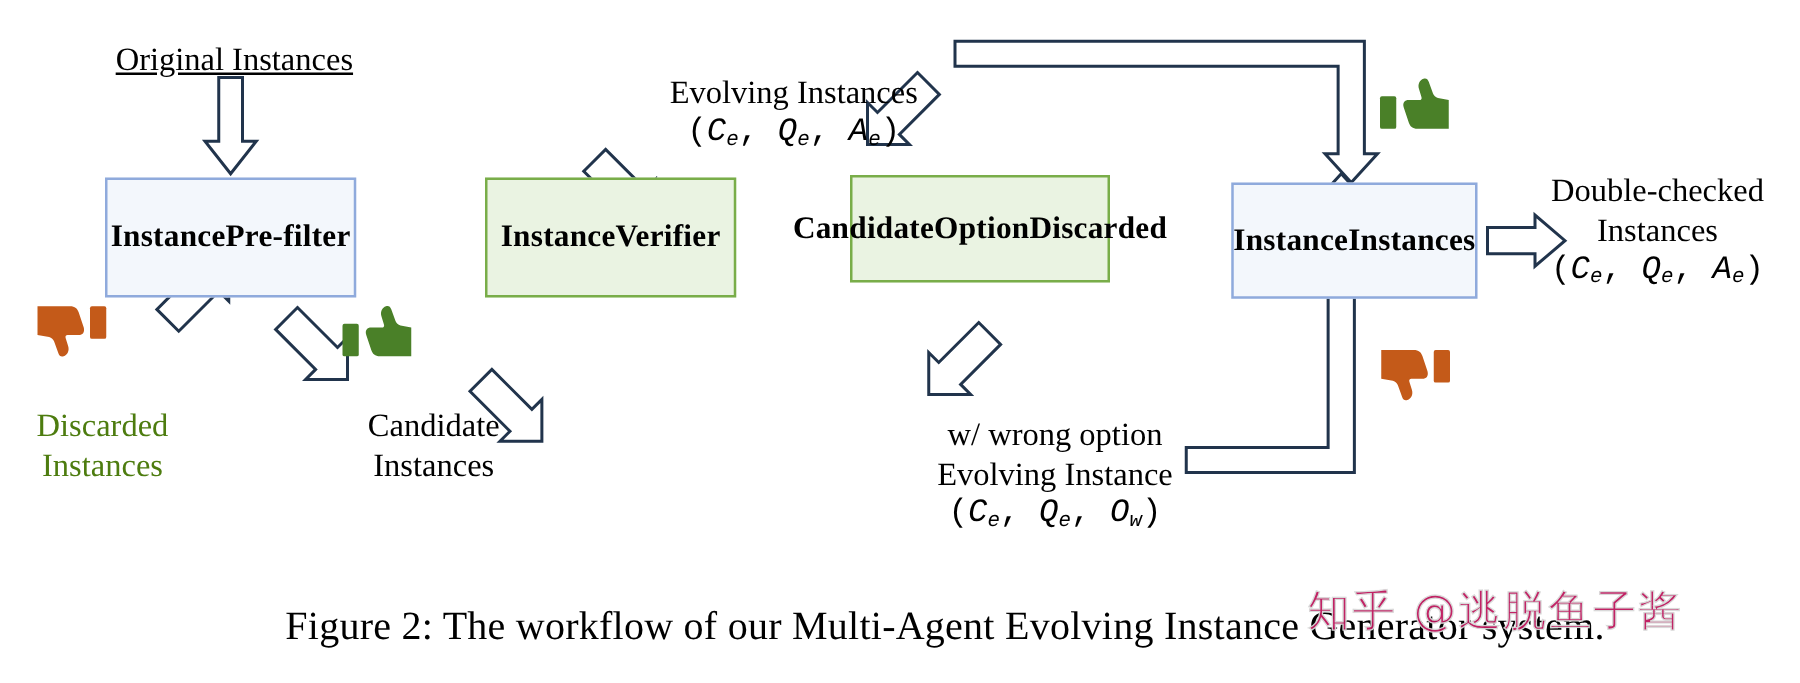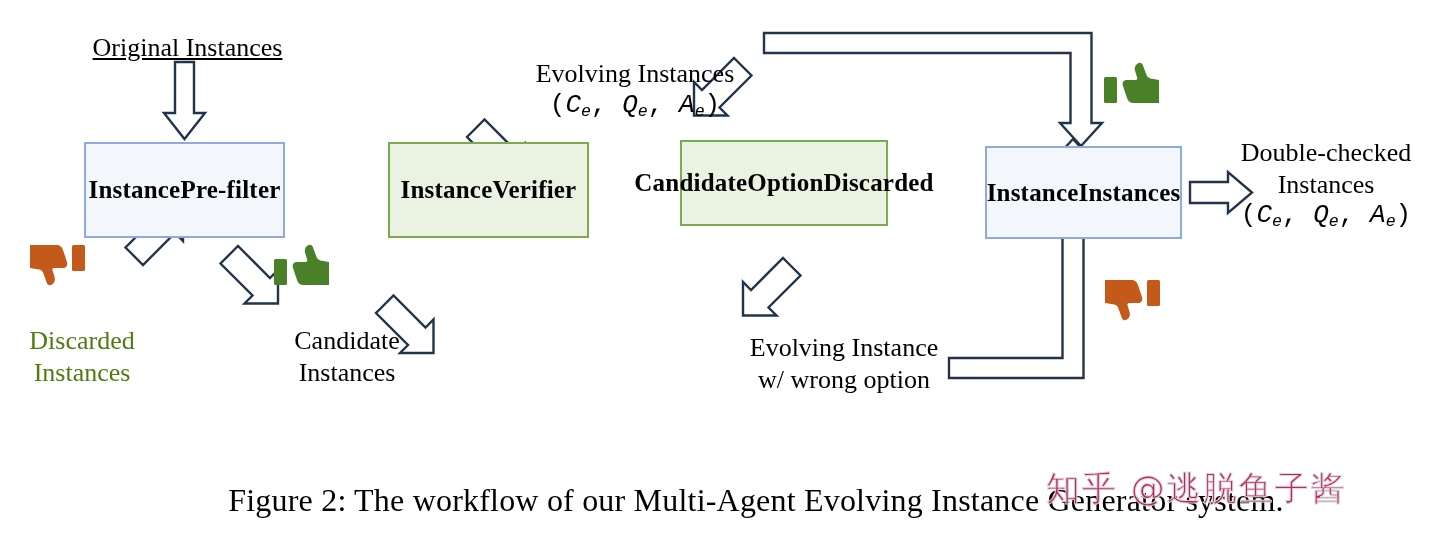--- a/index.html
+++ b/index.html
@@ -178,22 +178,25 @@
   </div>
 
   <div class="label" style="left:505px; top:22px; width:260px;margin-top:36px;">
     <span class="ln">Evolving Instances</span>
     <span class="ln tuple">
       <span class="up">(</span><i>C</i><sub>e</sub><span class="up">,&nbsp;</span><i>Q</i><sub>e</sub><span class="up">,&nbsp;</span><i>A</i><sub>e</sub><span class="up">)</span>
     </span>
   </div>
 
   <div class="label" style="left:713px; top:332px; width:262px;">
+    <span class="ln">w/ wrong option</span>
     <span class="ln">Evolving Instance</span>
-    <span class="ln">w/ wrong option</span>
+    <span class="ln tuple">
+      <span class="up">(</span><i>C</i><sub>e</sub><span class="up">,&nbsp;</span><i>Q</i><sub>e</sub><span class="up">,&nbsp;</span><i>O</i><sub>w</sub><span class="up">)</span>
+    </span>
   </div>
 
   <div class="label" style="left:1212px; top:137px; width:228px;">
     <span class="ln">Double-checked</span>
     <span class="ln">Instances</span>
     <span class="ln tuple">
       <span class="up">(</span><i>C</i><sub>e</sub><span class="up">,&nbsp;</span><i>Q</i><sub>e</sub><span class="up">,&nbsp;</span><i>A</i><sub>e</sub><span class="up">)</span>
     </span>
   </div>
 

